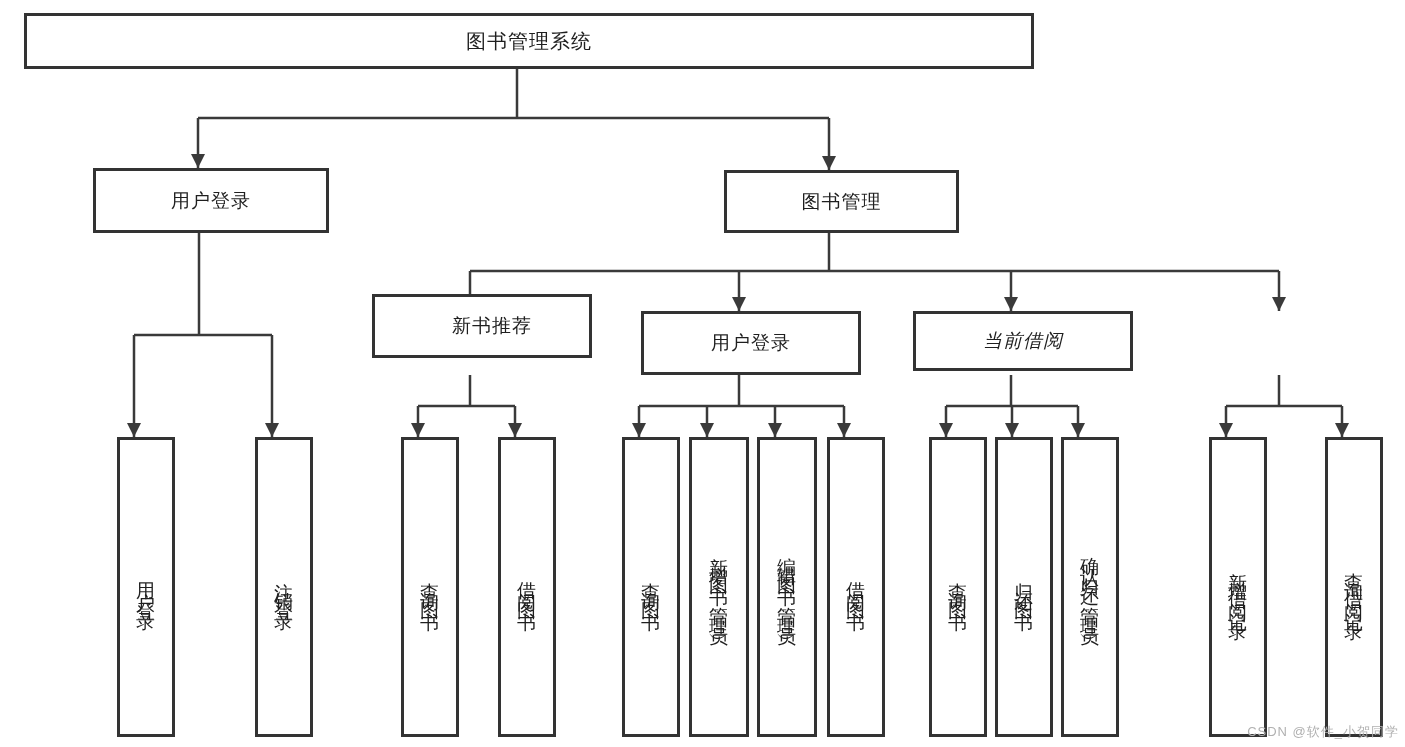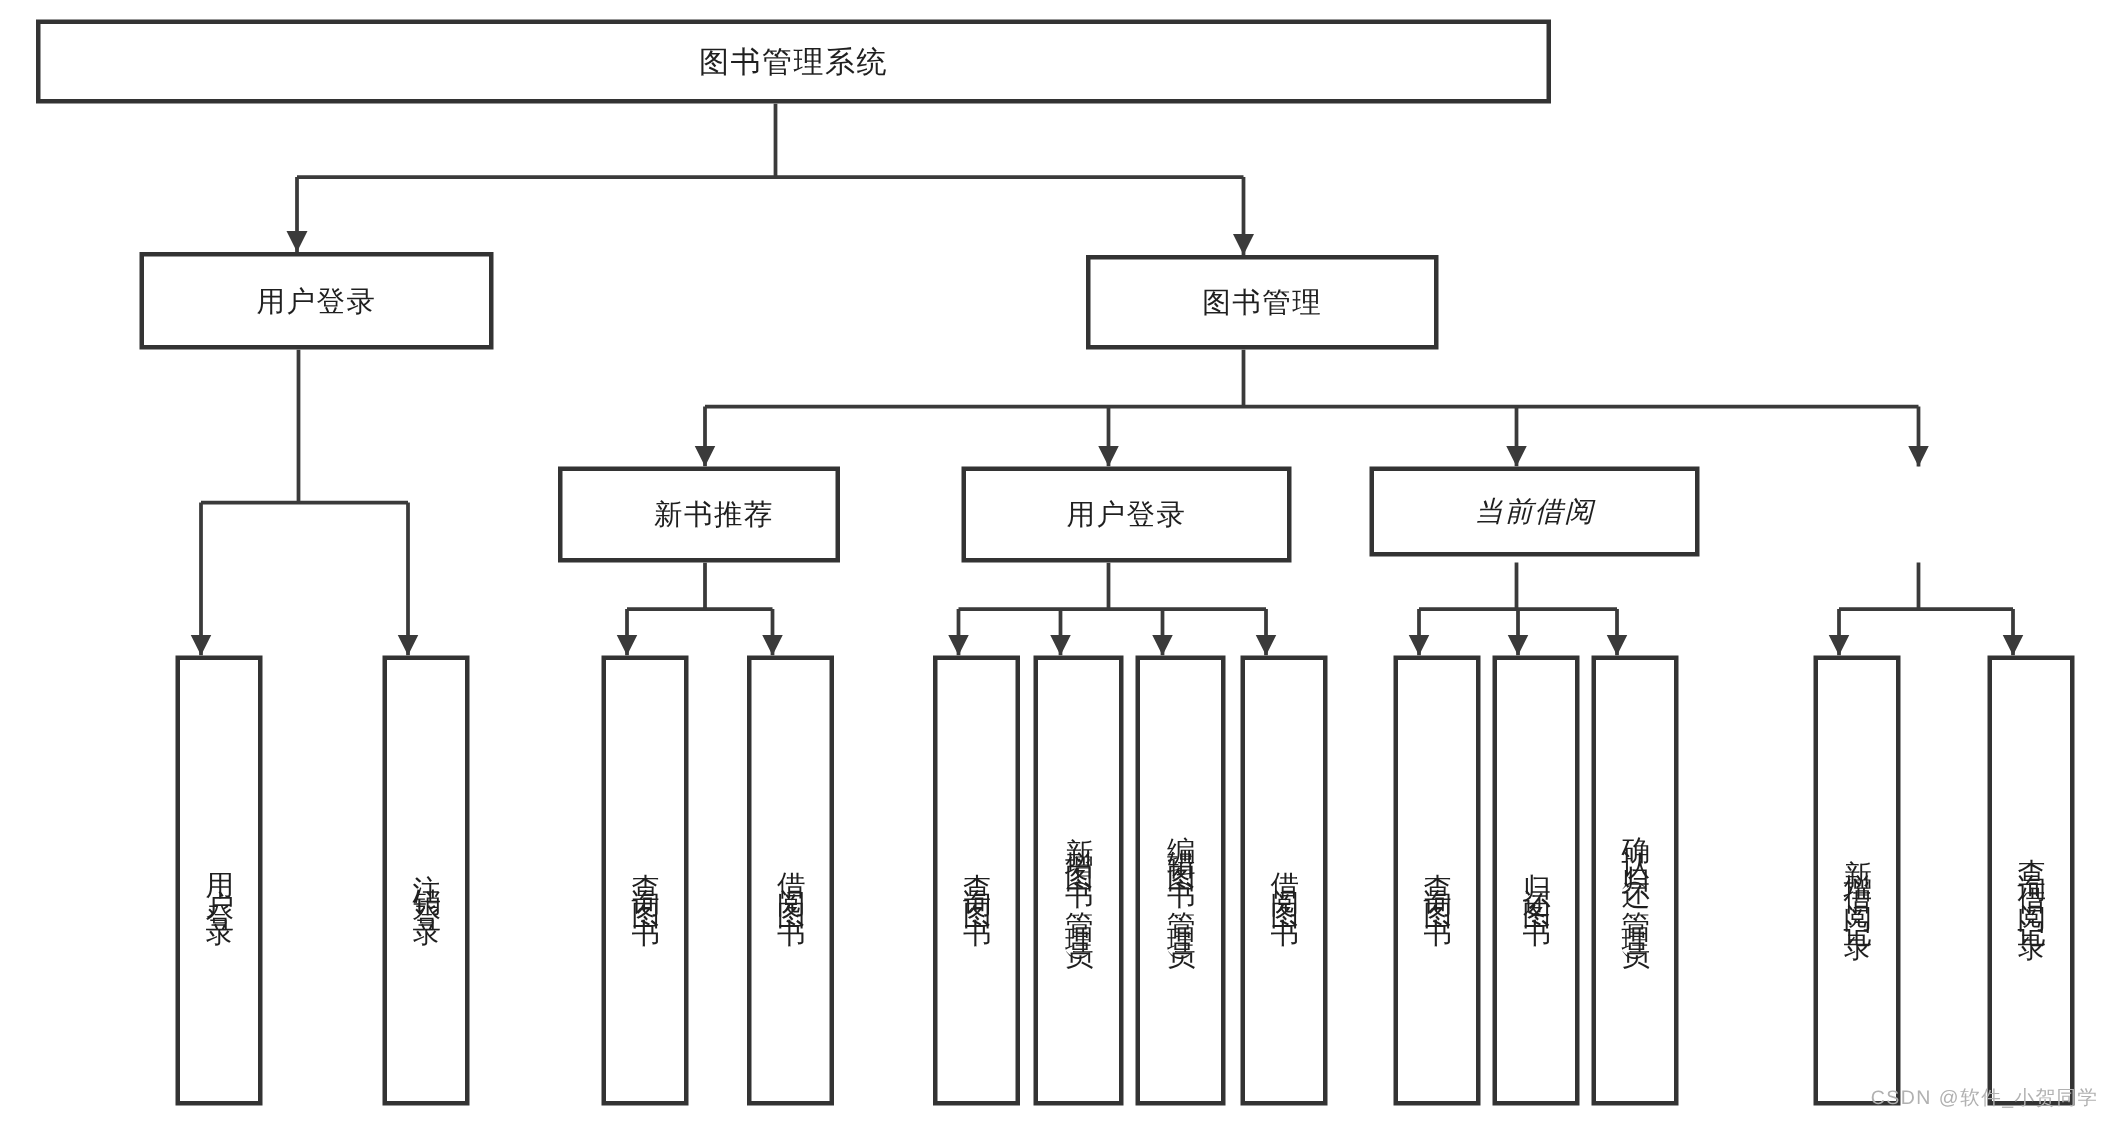--- a/index.html
+++ b/index.html
@@ -95,21 +95,21 @@
     <path d="M1078,406 V437" marker-end="url(#ah)"></path>
     <path d="M1226,406 V437" marker-end="url(#ah)"></path>
     <path d="M1342,406 V437" marker-end="url(#ah)"></path>
   </svg>
 
   <div class="box" style="left:12px; top:13px; width:1010px; height:56px; font-size:20px;">图书管理系统</div>
 
   <div class="box" style="left:81px; top:168px; width:236px; height:65px;">用户登录</div>
   <div class="box" style="left:712px; top:170px; width:235px; height:63px;">图书管理</div>
 
-  <div class="box" style="left:360px; top:311px; width:188px; height:64px;padding-left:20px;">新书推荐</div>
+  <div class="box" style="left:360px; top:294px; width:220px; height:64px;padding-left:20px;">新书推荐</div>
   <div class="box" style="left:629px; top:311px; width:220px; height:64px;">用户登录</div>
   <div class="box" style="left:901px; top:311px; width:220px; height:60px;font-style:italic;">当前借阅</div>
 
   <div class="box leaf" style="left:105px; top:437px; width:58px; height:300px;">
     <span class="vtext">用户登录</span>
   </div>
   <div class="box leaf" style="left:243px; top:437px; width:58px; height:300px;">
     <span class="vtext">注销登录</span>
   </div>
 

